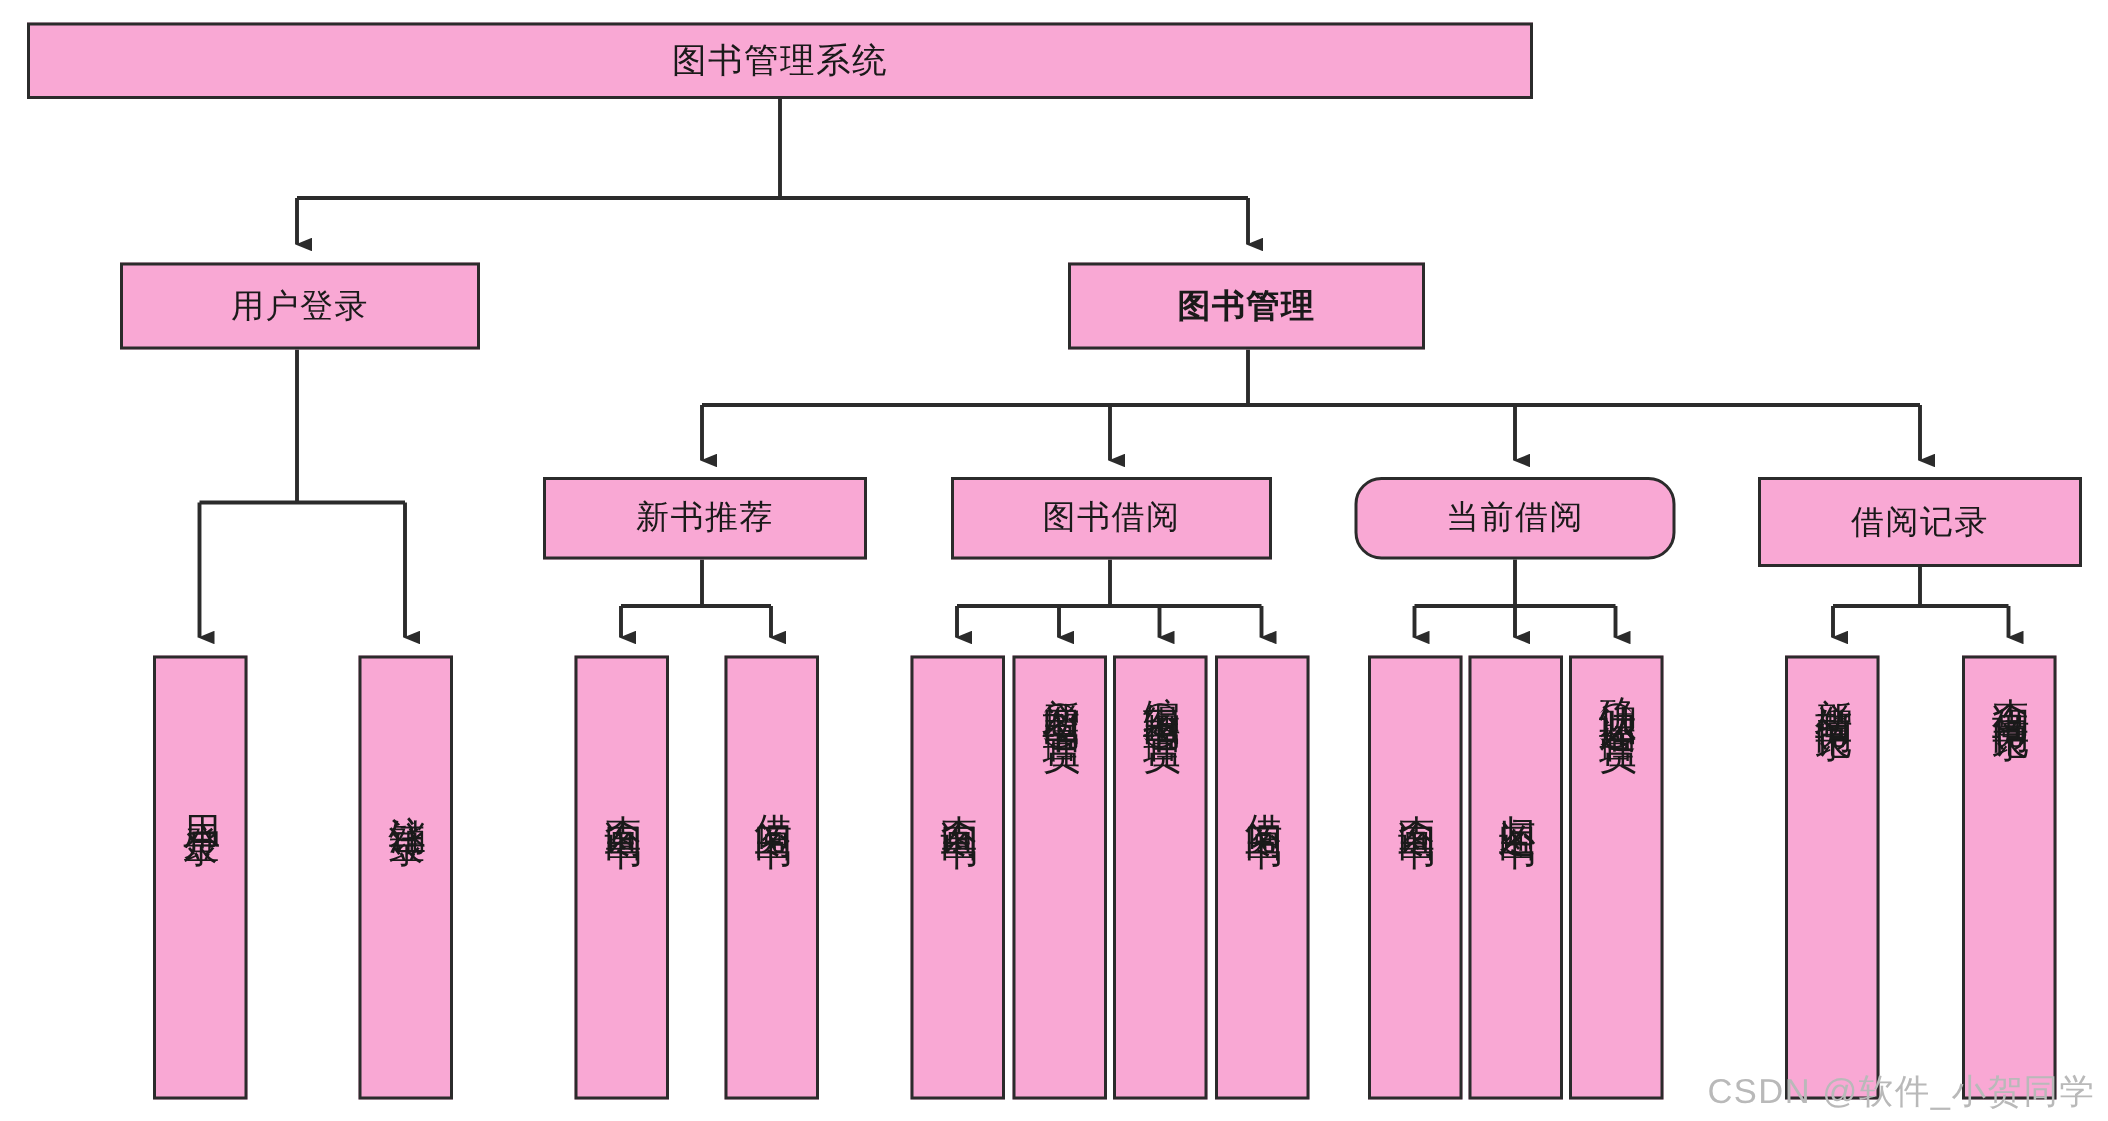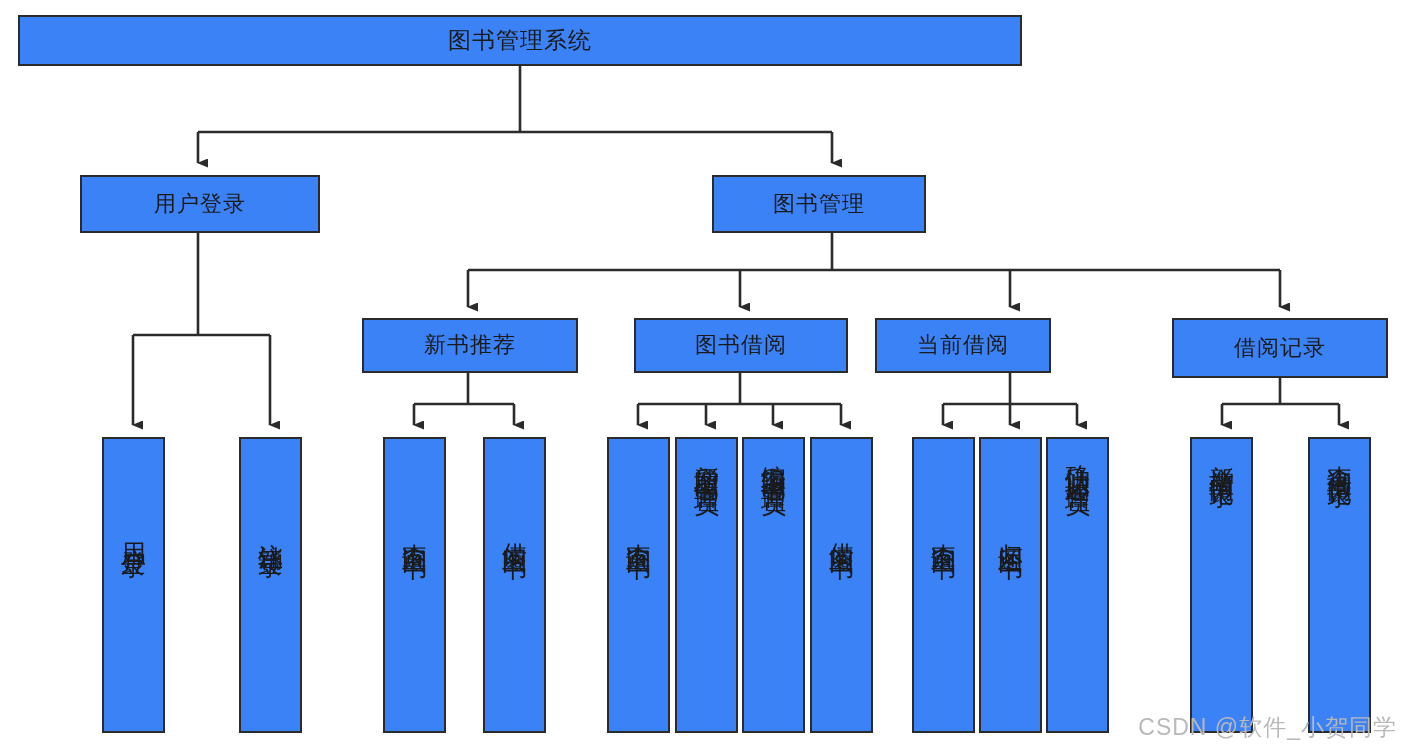--- a/index.html
+++ b/index.html
@@ -17,21 +17,21 @@
   }
   #wires{
     position:absolute;
     left:0; top:0;
     width:1405px; height:747px;
     pointer-events:none;
   }
   .node{
     position:absolute;
     box-sizing:border-box;
-    background:#3b82f6;
+    background:#f9a8d4;
     border:2px solid #2b2b2b;
     display:flex;
     align-items:center;
     justify-content:center;
     color:#1a1a1a;
   }
   .node .label{
     display:block;
     text-align:center;
     line-height:1.12;
@@ -126,31 +126,31 @@
     </g>
   </svg>
 
   <div class="node root" style="left:18px; top:15px; width:1004px; height:51px;">
     <span class="label">图书管理系统</span>
   </div>
 
   <div class="node branch" style="left:80px; top:175px; width:240px; height:58px;">
     <span class="label">用户登录</span>
   </div>
-  <div class="node branch" style="left:712px; top:175px; width:214px; height:58px;">
+  <div class="node branch" style="left:712px; top:175px; width:238px; height:58px;font-weight:bold;">
     <span class="label">图书管理</span>
   </div>
 
   <div class="node sub" style="left:634px; top:318px; width:214px; height:55px;">
     <span class="label">图书借阅</span>
   </div>
   <div class="node sub" style="left:362px; top:318px; width:216px; height:55px;">
     <span class="label">新书推荐</span>
   </div>
-  <div class="node sub" style="left:875px; top:318px; width:176px; height:55px;">
+  <div class="node sub" style="left:903px; top:318px; width:214px; height:55px;border-radius:18px;">
     <span class="label">当前借阅</span>
   </div>
   <div class="node sub" style="left:1172px; top:318px; width:216px; height:60px;">
     <span class="label">借阅记录</span>
   </div>
 
   <div class="node leaf short" style="left:102px; top:437px; width:63px; height:296px;">
     <span class="label">用户登录</span>
   </div>
   <div class="node leaf short" style="left:239px; top:437px; width:63px; height:296px;">

